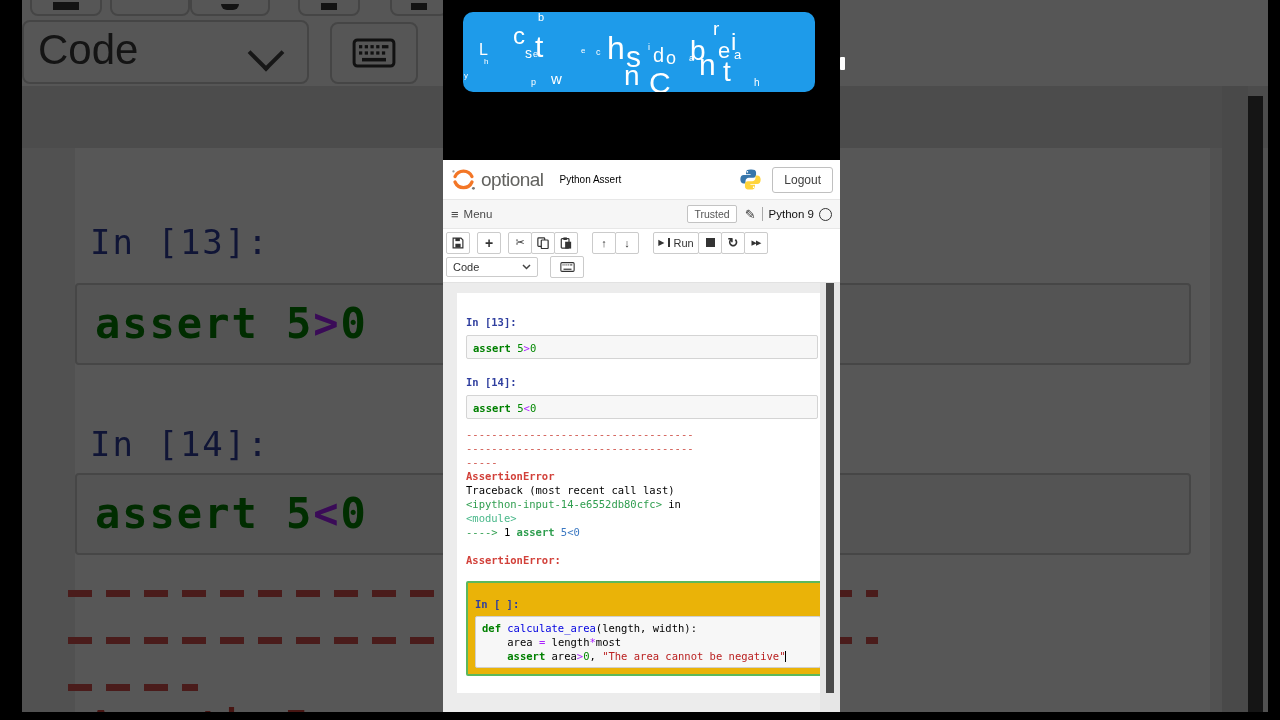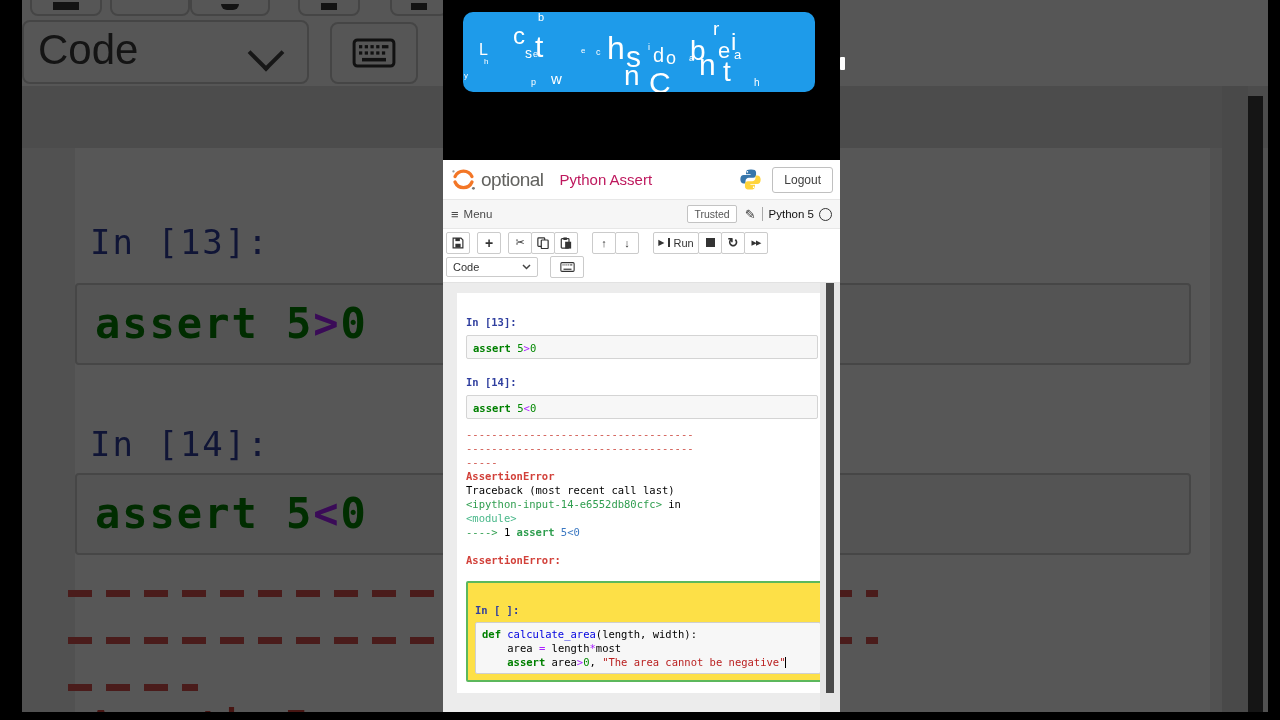--- a/index.html
+++ b/index.html
@@ -29,21 +29,21 @@
   #video{position:absolute;left:443px;top:0;width:397px;height:712px;background:#000;}
   .blue-box{position:absolute;left:20px;top:12px;width:352px;height:80px;background:#1e9bea;border-radius:10px;overflow:hidden;}
   .anim-letter{position:absolute;color:#fff;line-height:1;}
   .syntax{position:absolute;left:18px;top:103px;width:370px;font-size:20px;white-space:nowrap;}
   .syn-w{color:#f2f2f2;} .syn-kw{color:#9fd24a;} .syn-cond{color:#e8941c;} .syn-opt{color:#d63fd6;}
   .frag{position:absolute;left:840px;top:57px;width:5px;height:13px;background:#fff;border-radius:1px;}
   
   #notebook{position:absolute;left:0;top:160px;width:397px;height:552px;background:#fff;display:flex;flex-direction:column;}
   .nb-header{height:39px;display:flex;align-items:center;padding:0 7px;border-bottom:1px solid #e7e7e7;}
   .logo-text{font-size:19px;color:#62625f;letter-spacing:-0.5px;margin-left:4px;}
-  .nb-title{font-size:15px;color:#be185d;margin-left:16px;flex:1;}
+  .nb-title{font-size:10px;color:#000000;margin-left:16px;flex:1;}
   .logout{margin-left:10px;font-size:12px;color:#404040;background:#fff;border:1px solid #c0c0c0;border-radius:3px;padding:5px 11px;}
   .nb-menubar{height:28px;background:#f6f6f6;border-bottom:1px solid #e7e7e7;display:flex;align-items:center;padding:0 8px;font-size:11.5px;color:#4a4a4a;}
   .menu-left{display:flex;align-items:center;gap:5px;flex:1;}
   .chip{font-size:10.5px;color:#555;background:#fff;border:1px solid #c3c3c3;border-radius:2px;padding:2px 6px;}
   .pencil{font-size:13px;color:#333;margin:0 6px 0 8px;}
   .vsep{width:1px;height:14px;background:#aaa;margin-right:6px;}
   .kernel-name{font-size:11.5px;color:#111;}
   .kernel-dot{width:11px;height:11px;border:1.5px solid #333;border-radius:50%;margin-left:5px;}
   .nb-toolbar{height:27px;display:flex;align-items:center;padding:0 3px;background:#fff;}
   .tb{width:24px;height:22px;background:#fff;border:1px solid #cbcbcb;border-radius:2px;display:flex;align-items:center;justify-content:center;font-size:11px;color:#333;box-sizing:border-box;}
@@ -63,21 +63,21 @@
   .mono,.prompt,.codecell,.traceback{font-family:"DejaVu Sans Mono",monospace;font-size:10.5px;line-height:14px;white-space:pre;}
   .prompt{color:#303f9f;font-weight:600;margin-bottom:6px;}
   .codecell{background:#f7f7f7;border:1px solid #d4d4d4;border-radius:2px;width:352px;height:24px;padding:5px 6px;box-sizing:border-box;color:#000;}
   .mb16{margin-bottom:16px;} .mb8{margin-bottom:8px;}
   .traceback{color:#000;margin-bottom:14px;}
   .tb-dash{color:#cf5149;}
   .tb-red{color:#d2413a;font-weight:600;}
   .tb-green{color:#2f9e4f;}
   .tb-teal{color:#49b88a;}
   .tb-blue{color:#3b78c2;text-align:right;}
-  .sel-cell{width:357px;border:2px solid #5cb85c;border-radius:2px;padding:20px 0 6px 7px;box-sizing:border-box;background:#fde047;}
+  .sel-cell{width:357px;border:2px solid #5cb85c;border-radius:2px;padding:14px 0 6px 7px;box-sizing:border-box;background:#eab308;}
   .sel-cell .prompt{margin-bottom:5px;}
   .def-box{background:#f7f7f7;border:1px solid #cfcfcf;border-radius:2px;width:346px;padding:4px 6px;box-sizing:border-box;font-family:"DejaVu Sans Mono",monospace;font-size:10.5px;line-height:14px;white-space:pre;color:#000;}
   .fname{color:#0000e0;}
   .str{color:#ba2121;}
   .cursor{display:inline-block;width:1px;height:11px;background:#000;vertical-align:-2px;}
   svg{display:block;}
 </style>
 </head>
 <body>
 
@@ -169,21 +169,21 @@
       </div>
 
       <div class="nb-menubar">
         <div class="menu-left">
           <span style="font-size:13px;">≡</span>
           <span>Menu</span>
         </div>
         <span class="chip">Trusted</span>
         <span class="pencil">✎</span>
         <span class="vsep"></span>
-        <span class="kernel-name">Python 5</span>
+        <span class="kernel-name">Python 9</span>
         <span class="kernel-dot"></span>
       </div>
 
       <div class="nb-toolbar">
         <div class="tb">
           <svg width="12" height="12" viewBox="0 0 16 16">
             <path d="M1.5 1.5h10.5l2.5 2.5v10.5H1.5z" fill="none" stroke="#333" stroke-width="1.6"></path>
             <rect x="4.5" y="9" width="7" height="5" fill="#333"></rect>
             <rect x="4.5" y="1.5" width="6" height="4" fill="#333"></rect>
           </svg>

